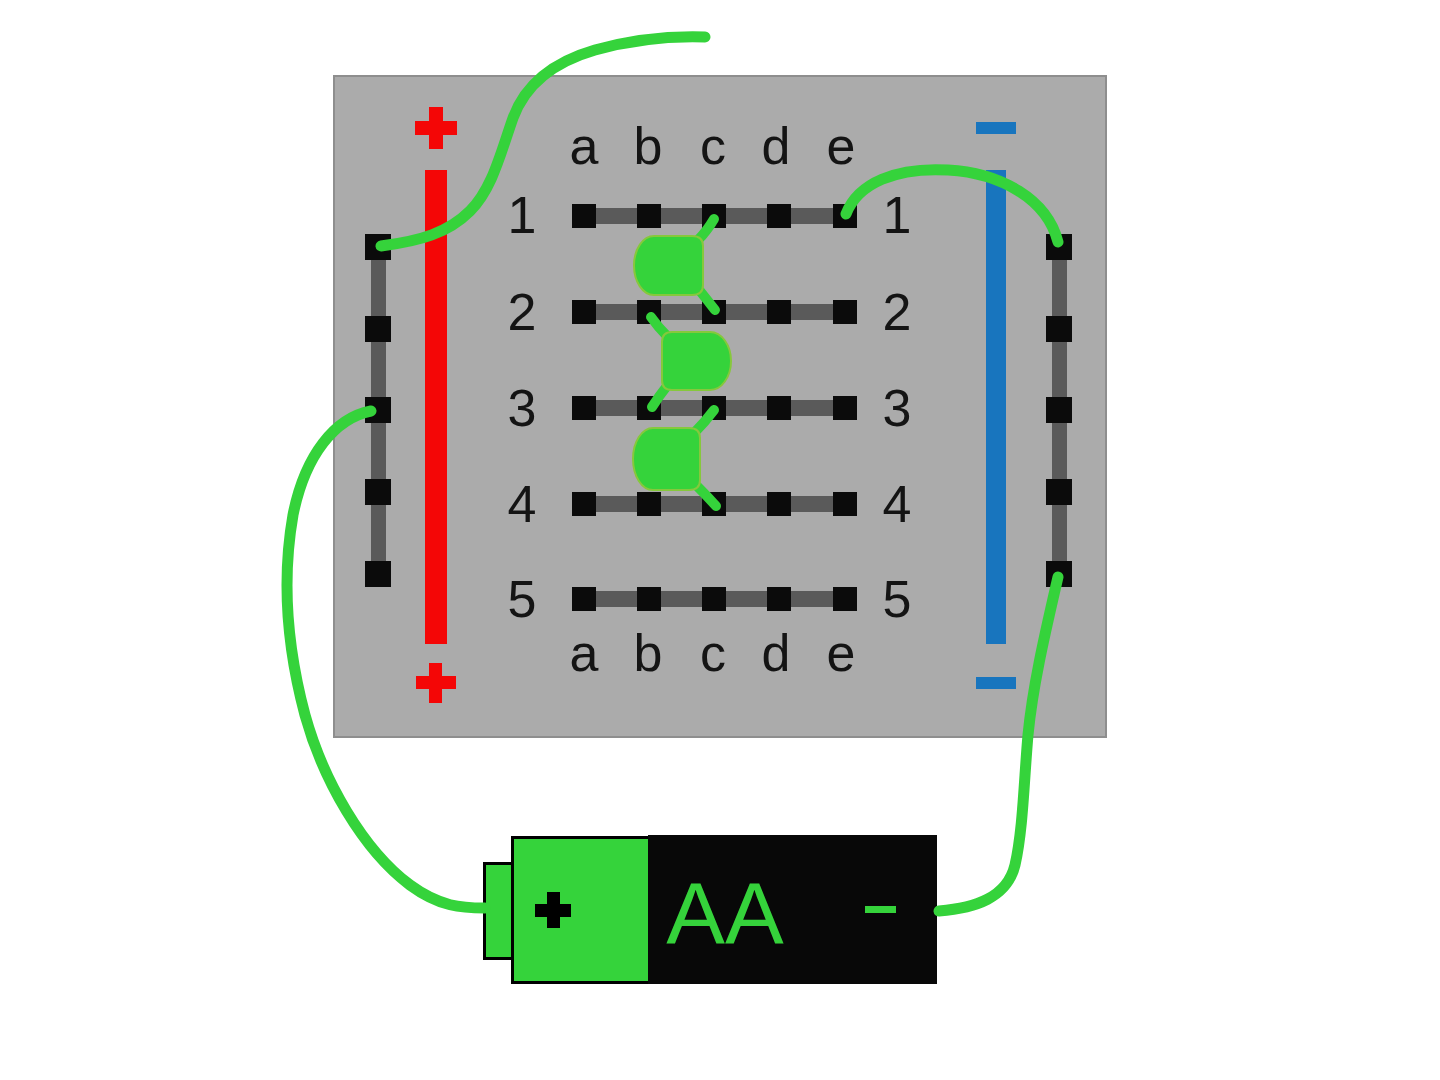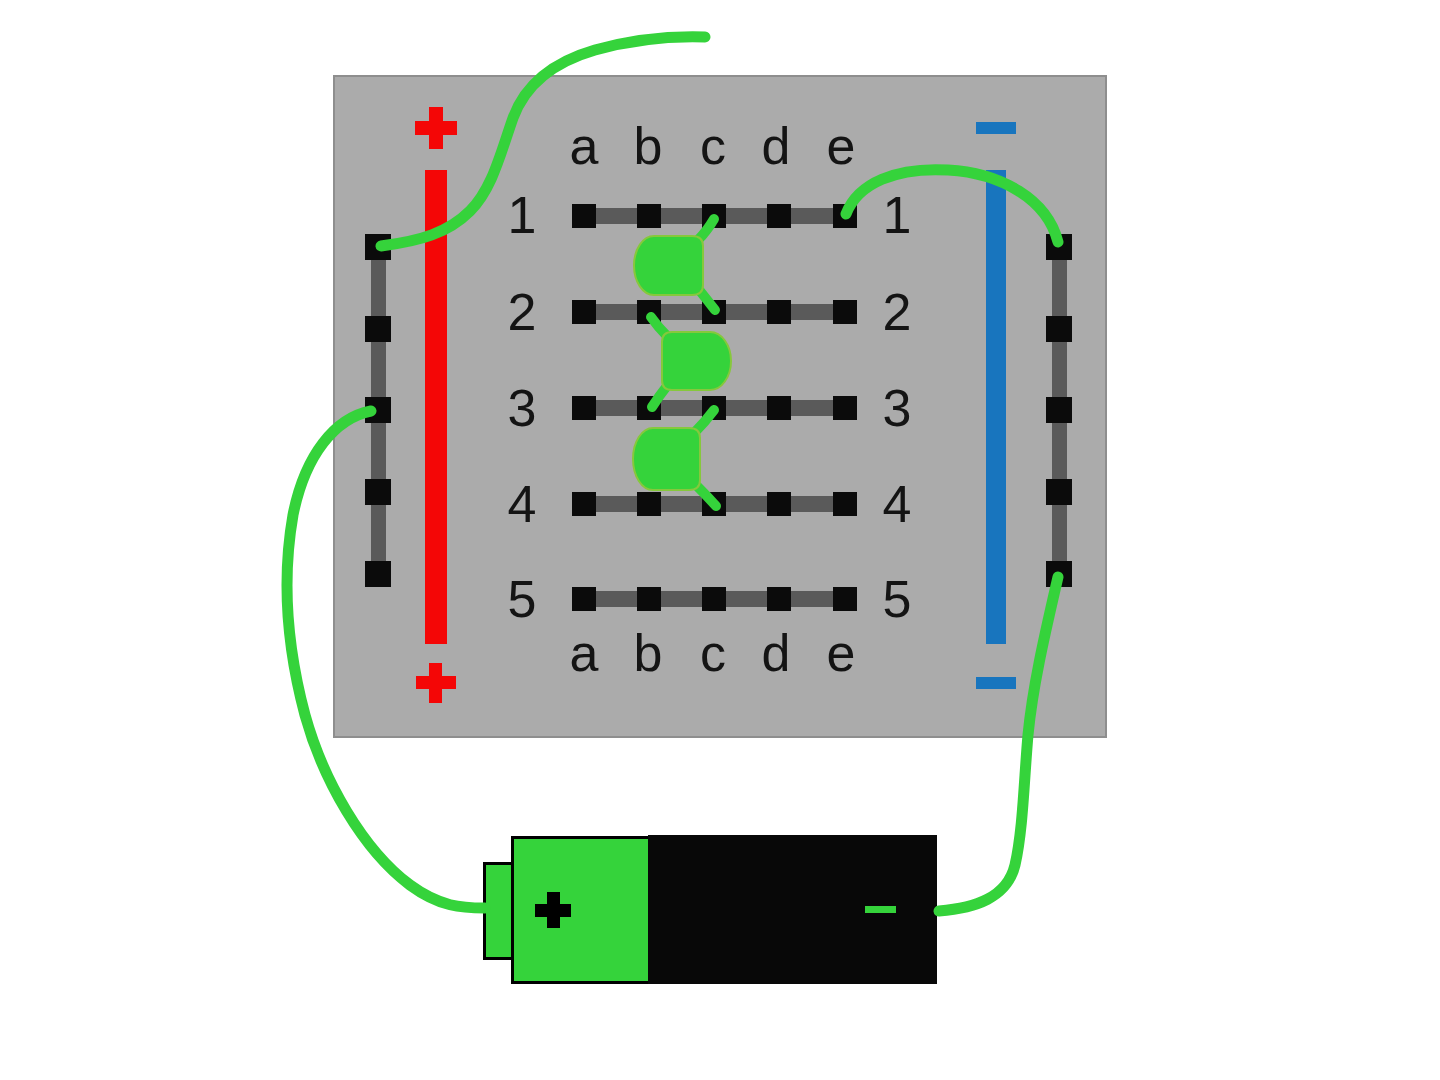--- a/index.html
+++ b/index.html
@@ -172,20 +172,21 @@
   <div class="rail-hole" style="left:1046px;top:479px;"></div>
   <div class="rail-hole" style="left:1046px;top:561px;"></div>
 
   <div class="bat-nub"></div>
   <div class="bat-green"></div>
   <div class="bat-black"></div>
   <div class="bat-plus">
       <span class="ph"></span>
       <span class="pv"></span>
     </div>
+  <div class="bat-label">AA</div>
   <div class="bat-minus"></div>
 
   <svg class="overlay" viewBox="0 0 1440 1080">
 
     <path class="wire" d="M 381,246 C 420,241 448,233 470,211 C 492,189 500,155 513,118 C 524,88 550,63 595,50 C 635,39 675,36 705,37"></path>
 
     <path class="wire" d="M 846,214 C 858,183 896,167 948,170 C 1001,173 1047,199 1058,242"></path>
 
     <path class="wire" d="M 371,411 C 335,418 305,455 293,515 C 283,572 285,640 305,715 C 323,780 363,850 410,885 C 440,907 462,908 485,908"></path>
 

